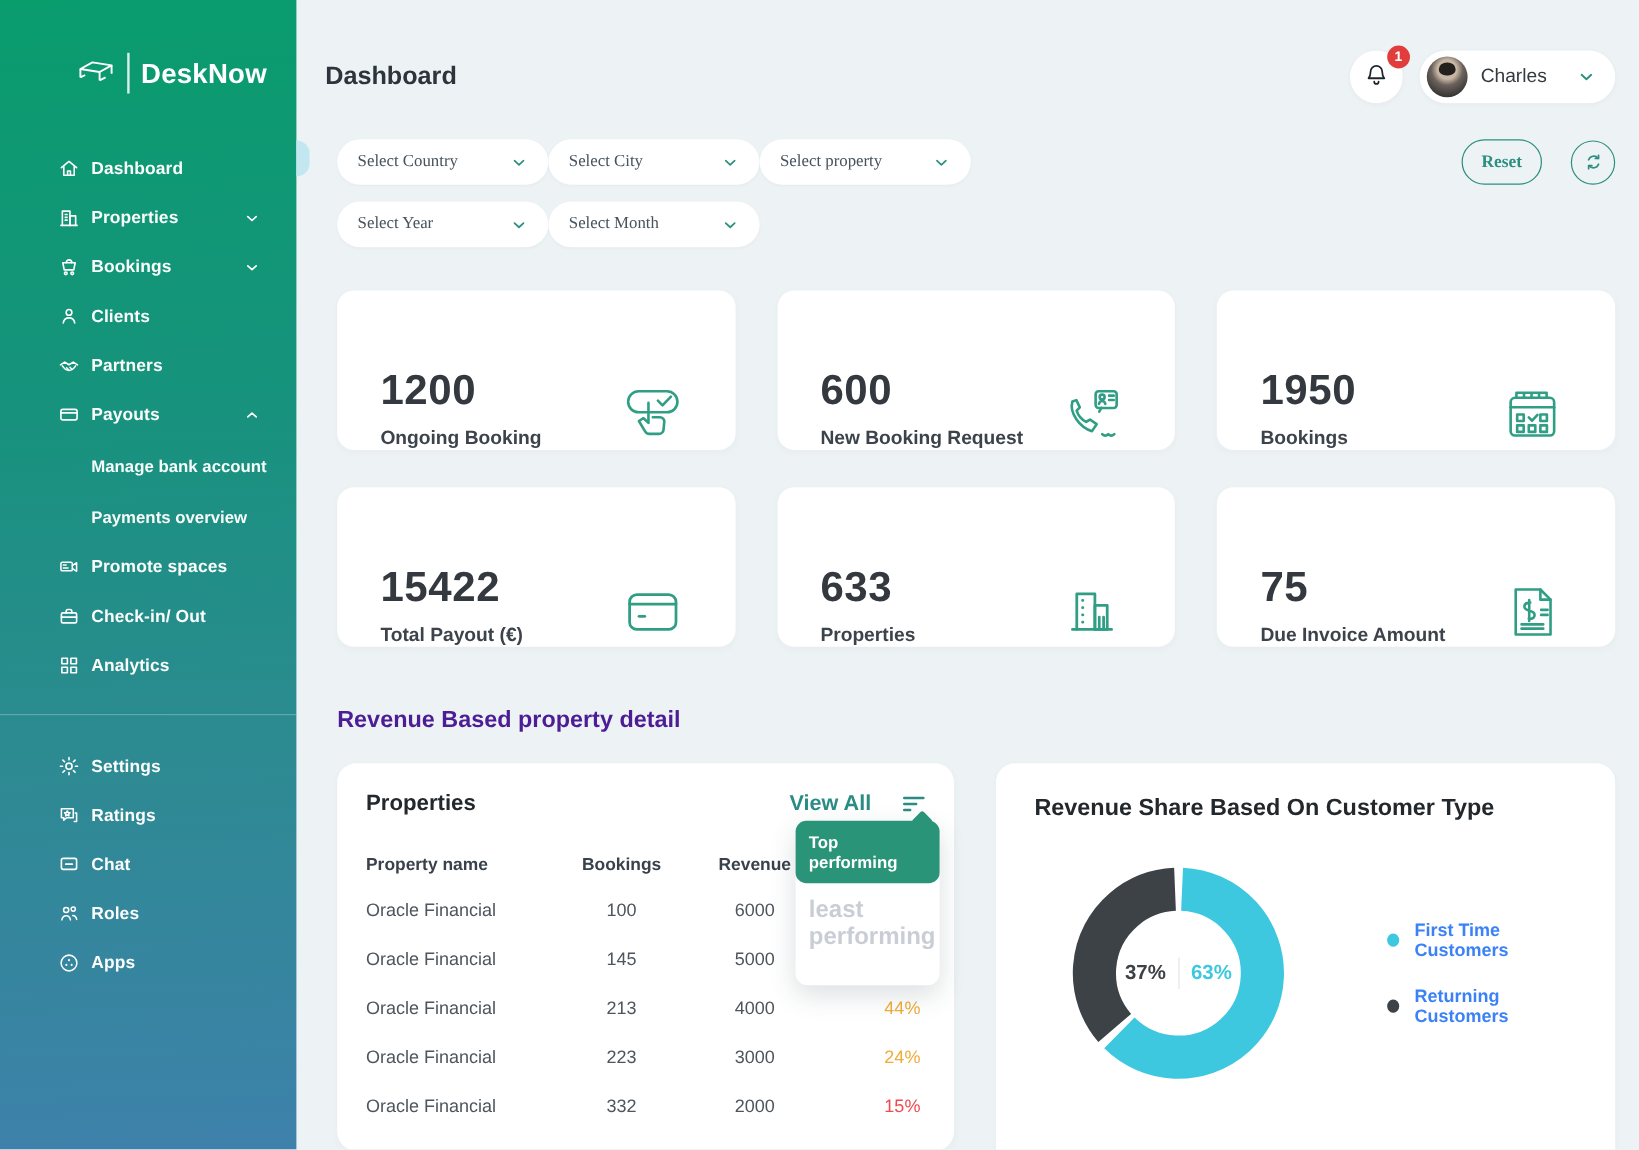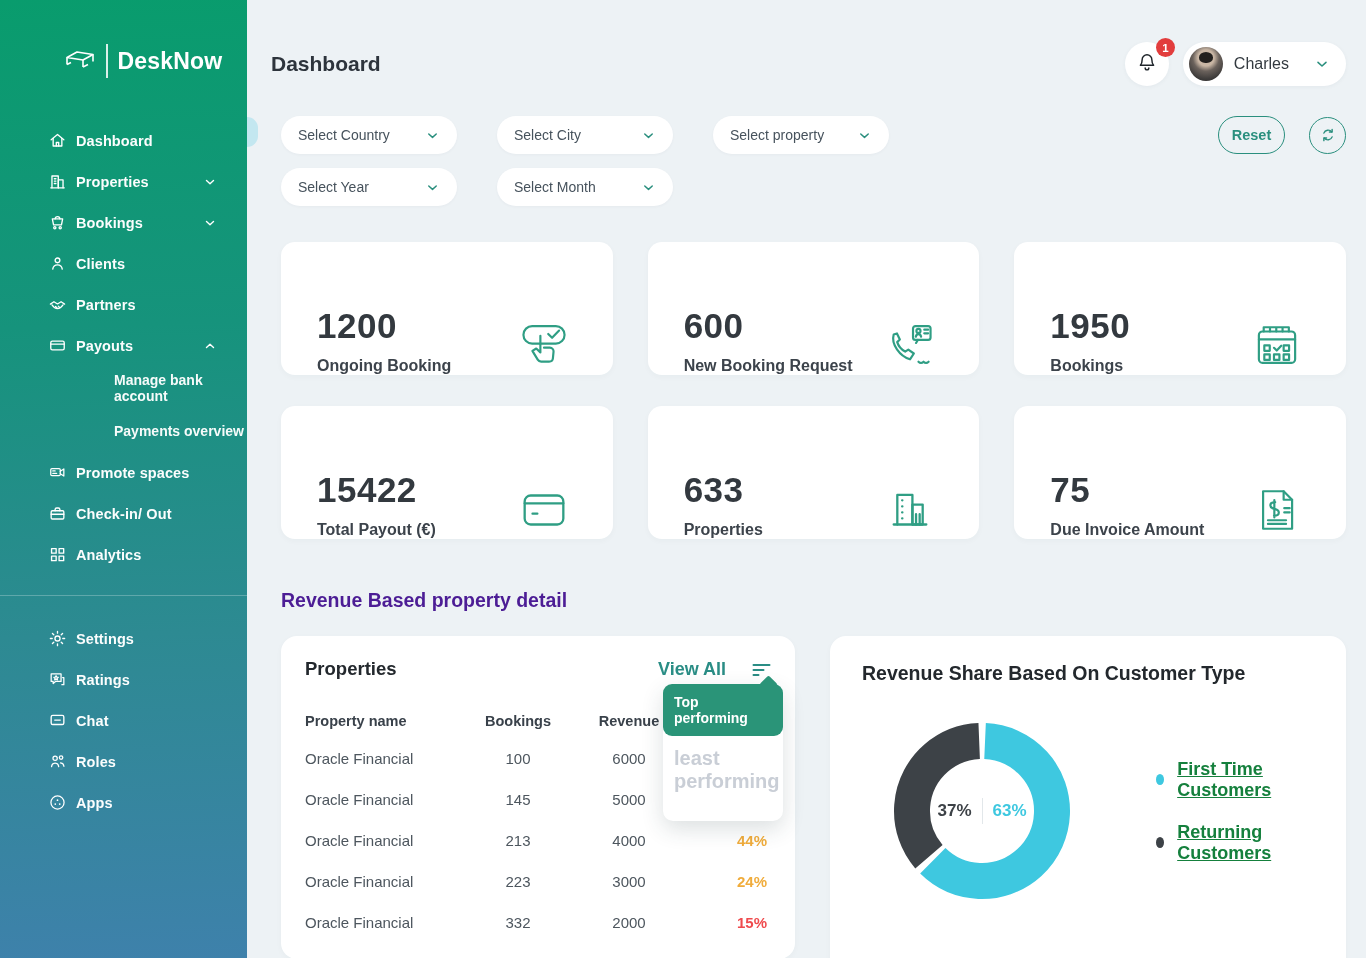--- a/index.html
+++ b/index.html
@@ -12,21 +12,21 @@
     color:#fff; position:relative; overflow:hidden; }
   .logo { display:flex; align-items:center; gap:10px; margin:44px 0 0 64px; }
   .logo svg { display:block; }
   .logo-divider { width:1.5px; height:34px; background:rgba(255,255,255,.85); }
   .logo-text { font-size:23px; font-weight:600; letter-spacing:.2px; }
   .nav { margin-top:42px; }
   .nav-item { display:flex; align-items:center; height:41px; padding-left:47px; cursor:pointer; }
   .nav-item .nav-ic { width:20px; height:20px; margin-right:9px; display:flex; align-items:center; justify-content:center; }
   .nav-item .nav-label { font-size:14.5px; font-weight:700; color:#fbfdfd; letter-spacing:.1px; }
   .nav-item .nav-chev { margin-left:auto; margin-right:30px; display:flex; }
-  .nav-sub { display:flex; align-items:center; height:43px; padding-left:114px; font-size:14px; font-weight:700; color:#f6fbfa; cursor:pointer; }
+  .nav-sub { display:flex; align-items:center; height:43px; padding-left:76px; font-size:14px; font-weight:700; color:#f6fbfa; cursor:pointer; }
   .nav-divider { height:1px; background:rgba(255,255,255,.25); margin:20px 0 22px 0; }
   .collapse-handle { position:absolute; left:247px; top:117px; width:11px; height:30px;
     background:#c3e7f0; border-radius:0 15px 15px 0; cursor:pointer; z-index:5; }
 
   
   .main { flex:1; height:958px; padding:0 20px 0 34px; overflow:hidden; }
 
   .topbar { display:flex; align-items:center; justify-content:space-between; margin-top:42px; }
   .page-title { font-size:21px; font-weight:700; color:#2d343c; margin-left:-10px; }
   .topbar-right { display:flex; align-items:center; gap:14px; }
@@ -36,21 +36,21 @@
     border-radius:50%; color:#fff; font-size:11.5px; font-weight:700; display:flex; align-items:center; justify-content:center; }
   .user-pill { display:flex; align-items:center; background:#fff; height:44px; border-radius:22px;
     padding:0 16px 0 6px; gap:11px; cursor:pointer; box-shadow:0 1px 4px rgba(40,60,70,.05); }
   .avatar { width:34px; height:34px; border-radius:50%; overflow:hidden; position:relative;
     background:radial-gradient(circle at 50% 32%, #c9b6a4 0 28%, #6b625c 46%, #3c3a39 75%, #2c2b2a 100%); }
   .avatar::after { content:""; position:absolute; left:10px; top:5px; width:14px; height:11px; border-radius:50% 50% 45% 45%; background:#23201e; }
   .user-name { font-size:16px; color:#333a40; }
   .user-pill .chev { margin-left:14px; display:flex; }
 
   
-  .filters-row { display:flex; gap:40px; margin-top:30px; align-items:center; }
+  .filters-row { display:flex; margin-top:30px; align-items:center;font-family:Liberation Serif, serif; }
   .filters-row.second { margin-top:14px; }
   .select-pill { width:176px; height:38px; background:#fff; border-radius:19px; display:flex;
     align-items:center; justify-content:space-between; padding:0 17px; cursor:pointer; box-shadow:0 1px 3px rgba(40,60,70,.04); }
   .select-pill span { font-size:14px; color:#46525c; }
   .filters-actions { margin-left:auto; display:flex; align-items:center; gap:24px; }
   .reset-btn { width:67px; height:38px; border:1px solid #2a8f7e; border-radius:19px; background:transparent;
     color:#2a8f7e; font-size:14.5px; font-weight:600; cursor:pointer; font-family:inherit; }
   .refresh-btn { width:37px; height:37px; border:1px solid #2a8f7e; border-radius:50%; background:transparent;
     display:flex; align-items:center; justify-content:center; cursor:pointer; }
 
@@ -74,42 +74,42 @@
   .view-all { font-size:18px; font-weight:700; color:#2a8d85; cursor:pointer; }
   .sort-ic { cursor:pointer; display:flex; padding-top:2px; }
 
   .tbl { margin-top:24px; }
   .tbl-row { display:grid; grid-template-columns:158px 110px 112px 1fr; align-items:center; height:41px; }
   .tbl-row.head { height:34px; }
   .th { font-size:14.5px; font-weight:700; color:#39414a; }
   .td { font-size:15px; color:#4d565e; }
   .c-center { text-align:center; }
   .c-right { text-align:right; padding-right:4px; }
-  .pct { font-weight:700; font-size:15px; }
+  .pct { font-weight:400; font-size:15px; }
 
   .sort-dropdown { position:absolute; top:48px; right:12px; width:120px; background:#fff; border-radius:10px;
     box-shadow:0 8px 22px rgba(40,60,70,.16); z-index:8; }
   .sort-dropdown::before { content:""; position:absolute; top:-6px; right:8px; width:13px; height:13px;
     background:#2a9478; transform:rotate(45deg); border-radius:2px; }
   .opt-selected { position:relative; background:#2a9478; color:#fff; font-size:14px; font-weight:700;
     padding:10px 11px; border-radius:9px; cursor:pointer; }
   .opt-normal { color:#c9ced6; font-size:20px; font-weight:600; padding:11px 11px 28px 11px; cursor:pointer; }
 
   .chart-card { flex:1; background:#fff; border-radius:16px; padding:26px 32px; height:360px;
     box-shadow:0 2px 6px rgba(40,60,70,.03); }
   .chart-title { font-size:19.5px; font-weight:700; color:#23282d; }
   .chart-body { display:flex; align-items:center; margin-top:18px; }
   .donut-wrap { position:relative; width:216px; height:216px; margin-left:12px; }
   .donut-center { position:absolute; inset:0; display:flex; align-items:center; justify-content:center; gap:10px; }
   .donut-center .v { font-size:17px; font-weight:600; }
   .donut-center .sep { width:1px; height:26px; background:#e2e7ea; }
   .legend { margin-left:66px; display:flex; flex-direction:column; gap:21px; }
   .legend-item { display:flex; align-items:center; gap:13px; }
   .legend-dot { width:11px; height:11px; border-radius:50%; }
-  .legend-label { font-size:18px; font-weight:600; color:#15803d;text-decoration:underline; }
+  .legend-label { font-size:15px; font-weight:600; color:#3b82f6; }
 </style>
 </head>
 <body>
 
 <aside class="sidebar">
   <div class="logo">
     <span>
       <svg width="32" height="26" viewBox="0 0 32 26" fill="none" stroke="#fff" stroke-width="1.6" stroke-linejoin="round">
         <path d="M3 9.5 L13 4 L29 6.5 L19 12 Z"></path>
         <path d="M3 9.5 v7 M19 12 v7 M29 6.5 v7 M3 16.5 l4 -2 M19 19 l5 -2.5"></path>

